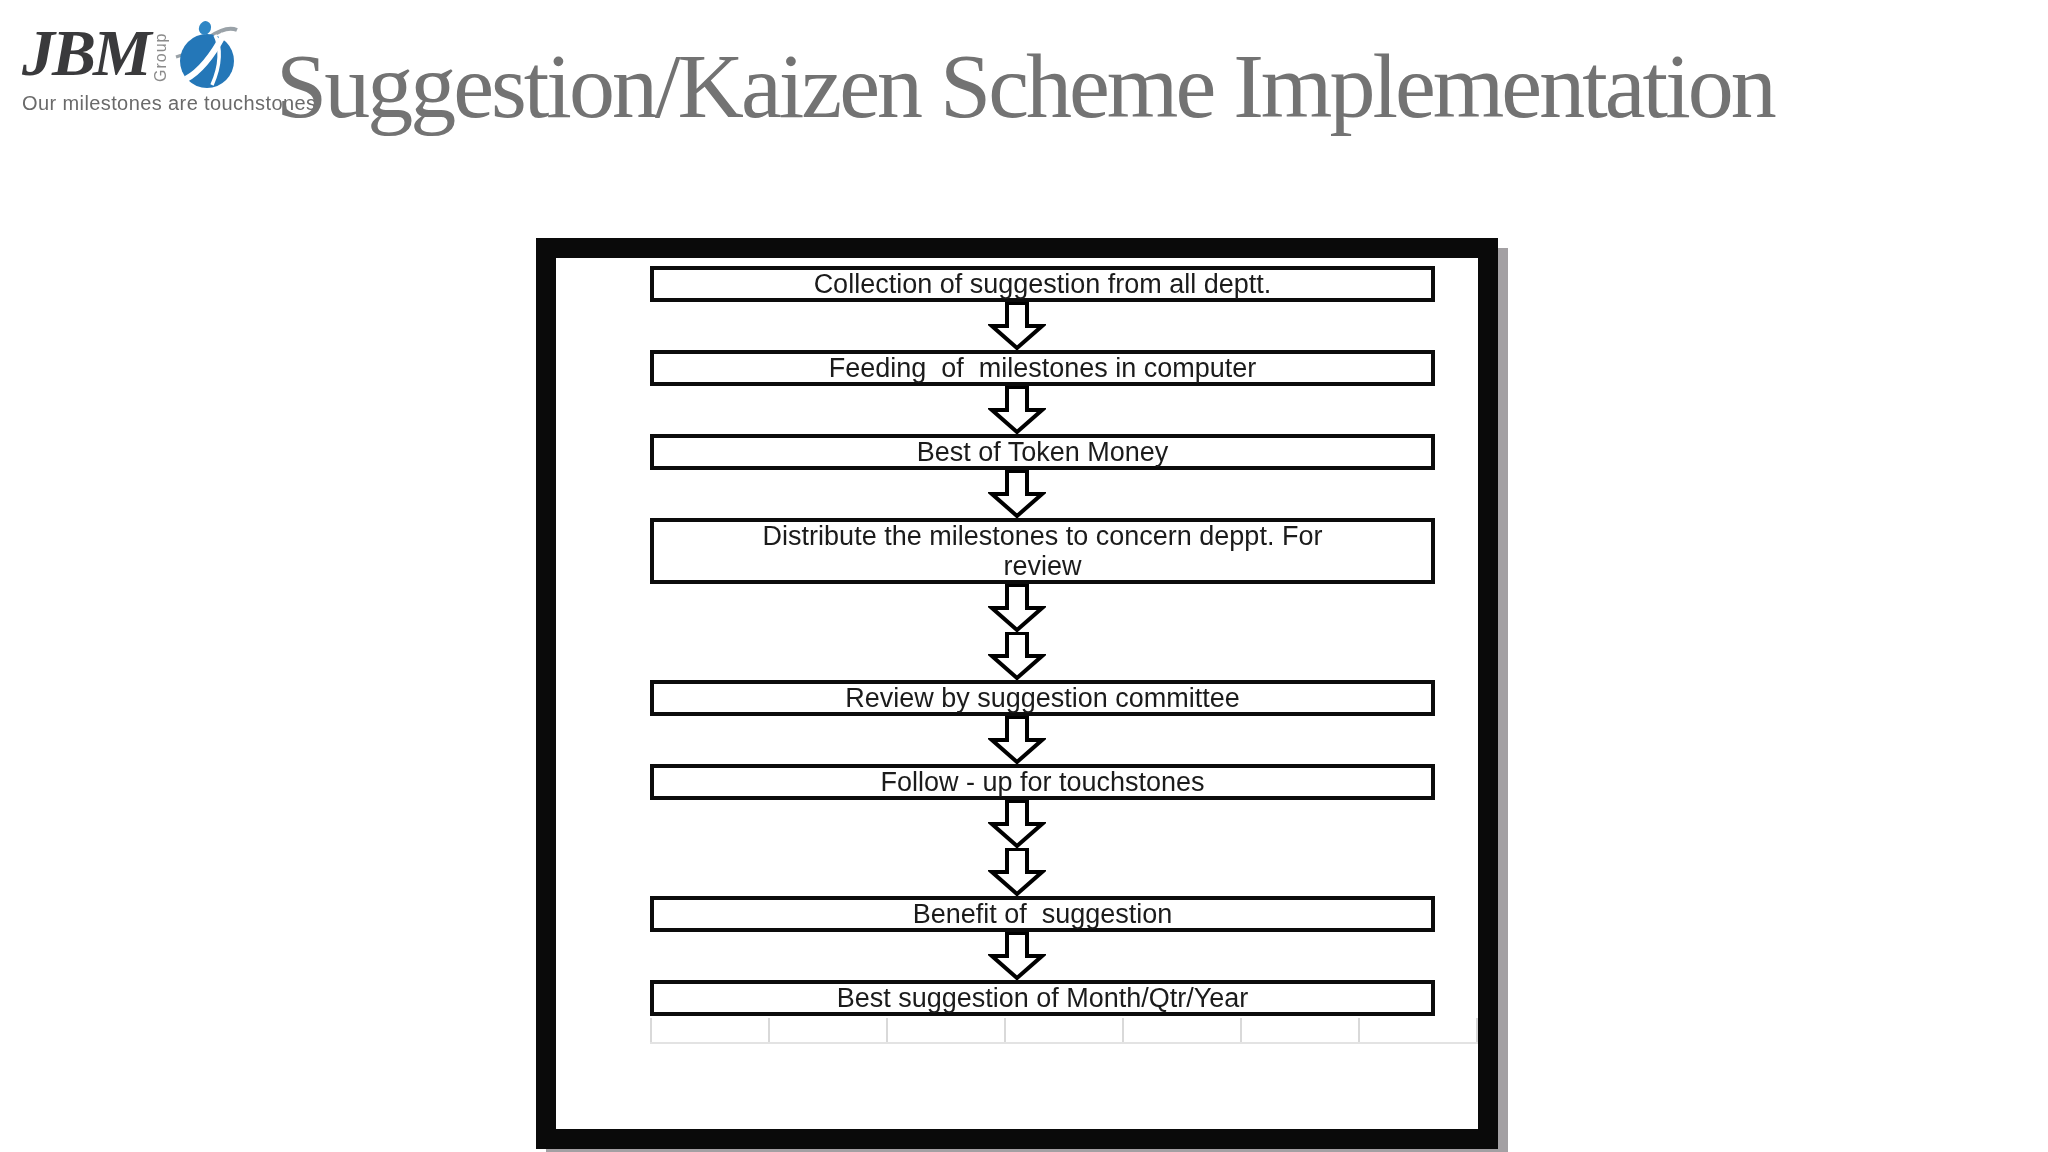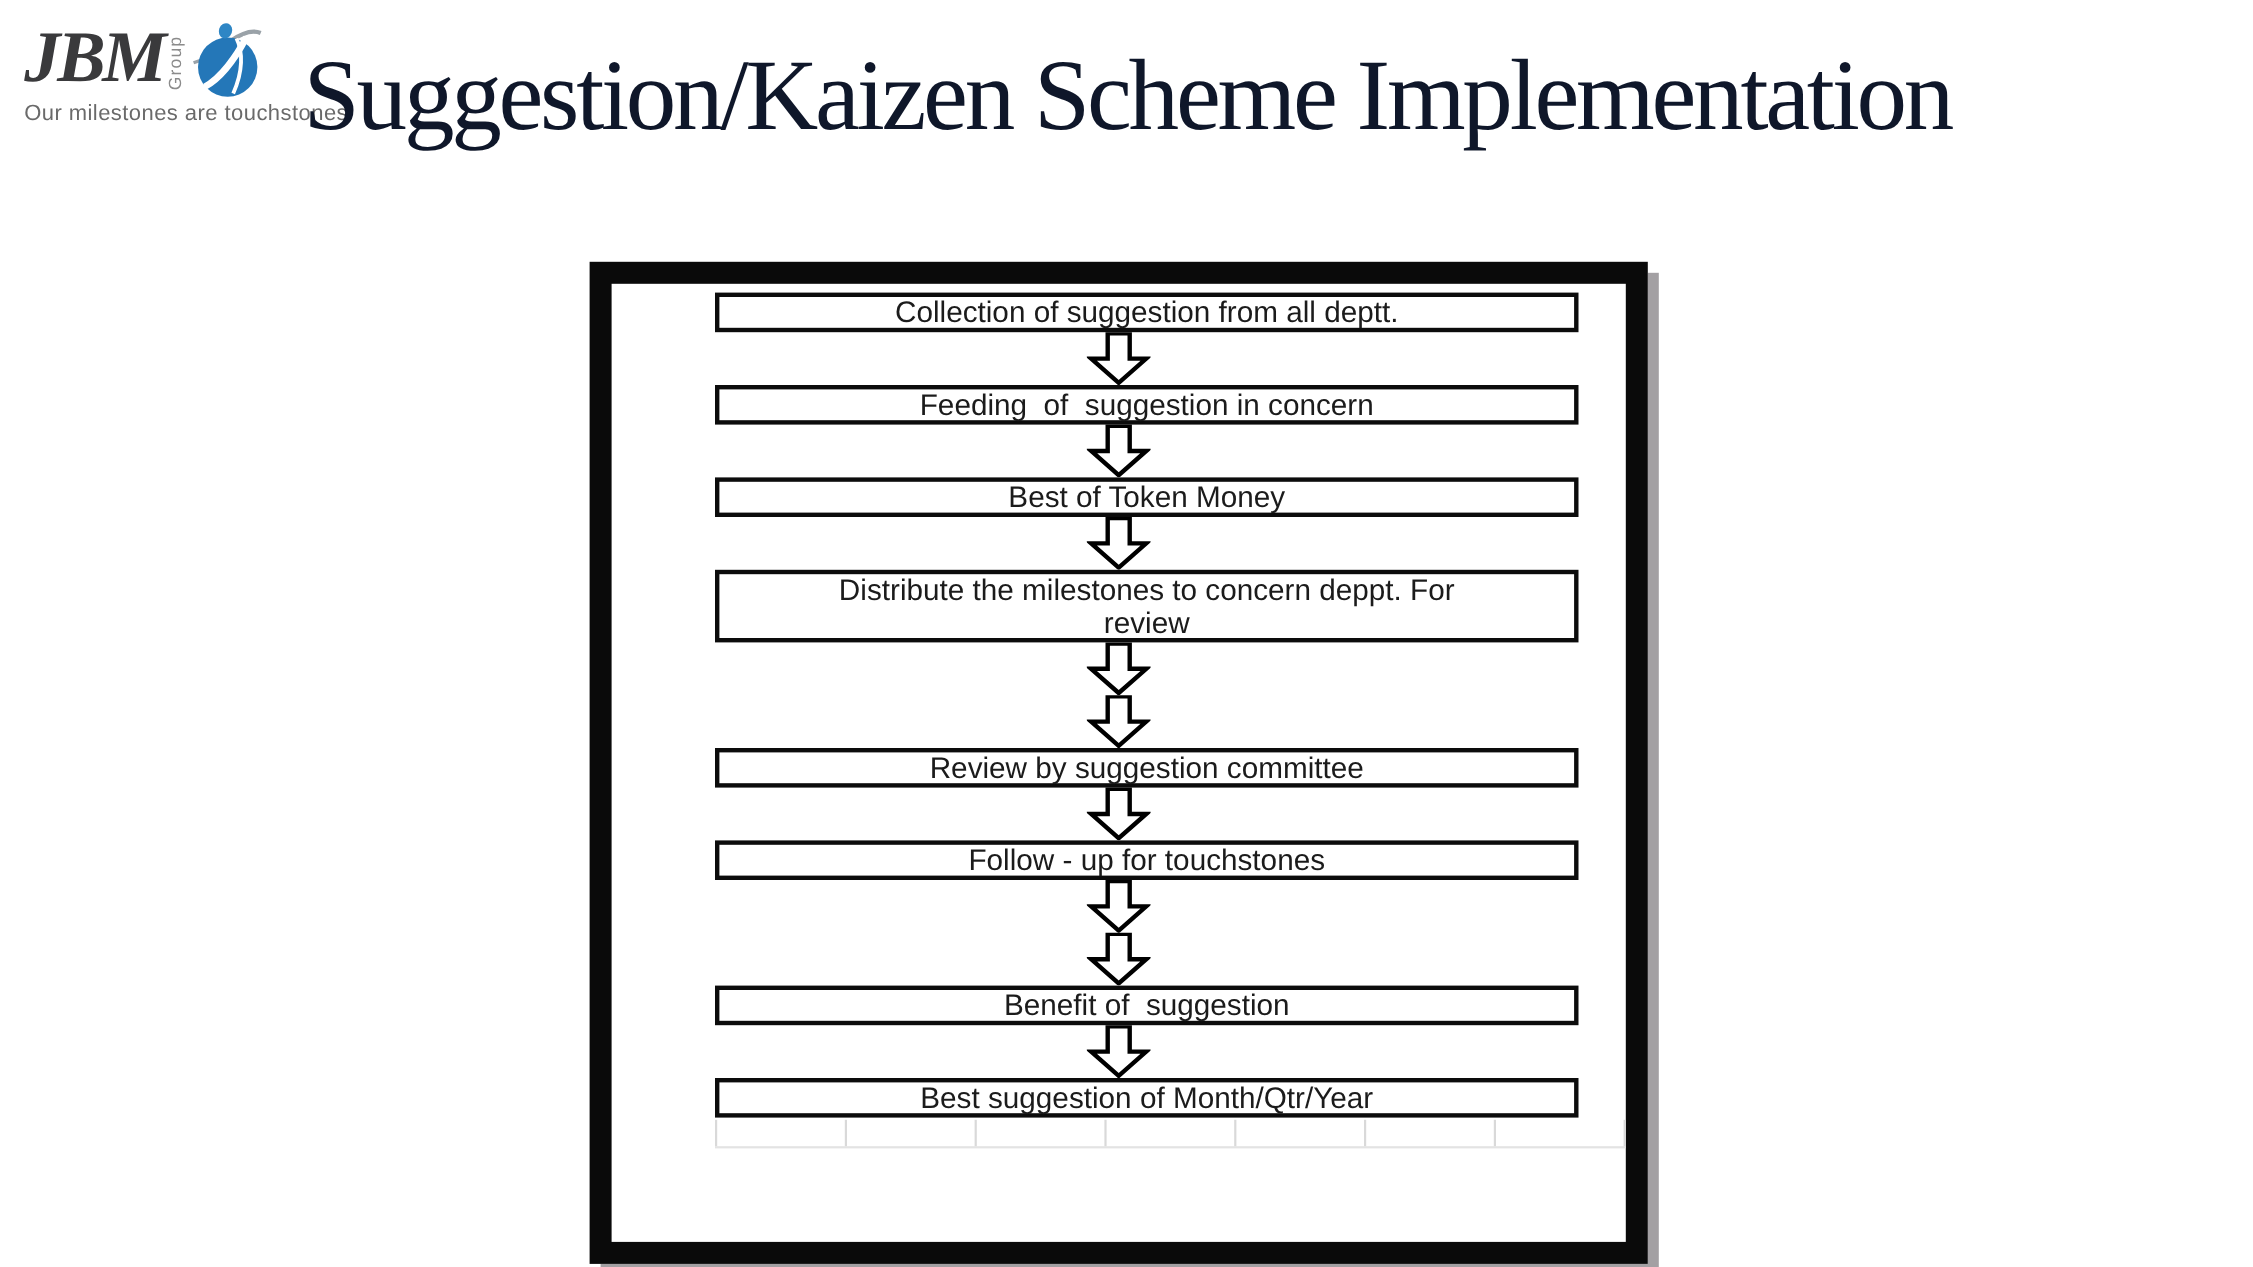--- a/index.html
+++ b/index.html
@@ -33,21 +33,21 @@
     font-size:20px;color:#6a6a6a;
     margin-top:3px;letter-spacing:0.4px;white-space:nowrap;
   }
 
   .title{
     position:absolute;left:276px;top:20px;margin:0;
     font-family:"Liberation Serif", serif;
     font-weight:400;
     font-size:92px;line-height:100px;
     letter-spacing:-3px;
-    color:#0f172a;white-space:nowrap;
+    color:#737373;white-space:nowrap;
   }
 
   
   .chart-frame{
     position:absolute;left:536px;top:222px;
     width:962px;height:911px;
     box-sizing:border-box;
     border:20px solid #0a0a0a;
     background:#ffffff;
     box-shadow:10px 10px 0 #a3a0a3;
@@ -111,21 +111,21 @@
   <h1 class="title">Suggestion/Kaizen Scheme Implementation</h1>
 
   <div class="chart-frame">
 
     <div class="step">Collection of suggestion from all deptt.</div>
 
     <svg class="arrow" viewBox="0 0 58 48">
       <polygon points="19,1 39,1 39,24 54,24 29,46 4,24 19,24" fill="#ffffff" stroke="#000000" stroke-width="4" stroke-linejoin="miter"></polygon>
     </svg>
 
-    <div class="step">Feeding  of  suggestion in concern</div>
+    <div class="step">Feeding  of  milestones in computer</div>
 
     <svg class="arrow" viewBox="0 0 58 48">
       <polygon points="19,1 39,1 39,24 54,24 29,46 4,24 19,24" fill="#ffffff" stroke="#000000" stroke-width="4" stroke-linejoin="miter"></polygon>
     </svg>
 
     <div class="step">Best of Token Money</div>
 
     <svg class="arrow" viewBox="0 0 58 48">
       <polygon points="19,1 39,1 39,24 54,24 29,46 4,24 19,24" fill="#ffffff" stroke="#000000" stroke-width="4" stroke-linejoin="miter"></polygon>
     </svg>

